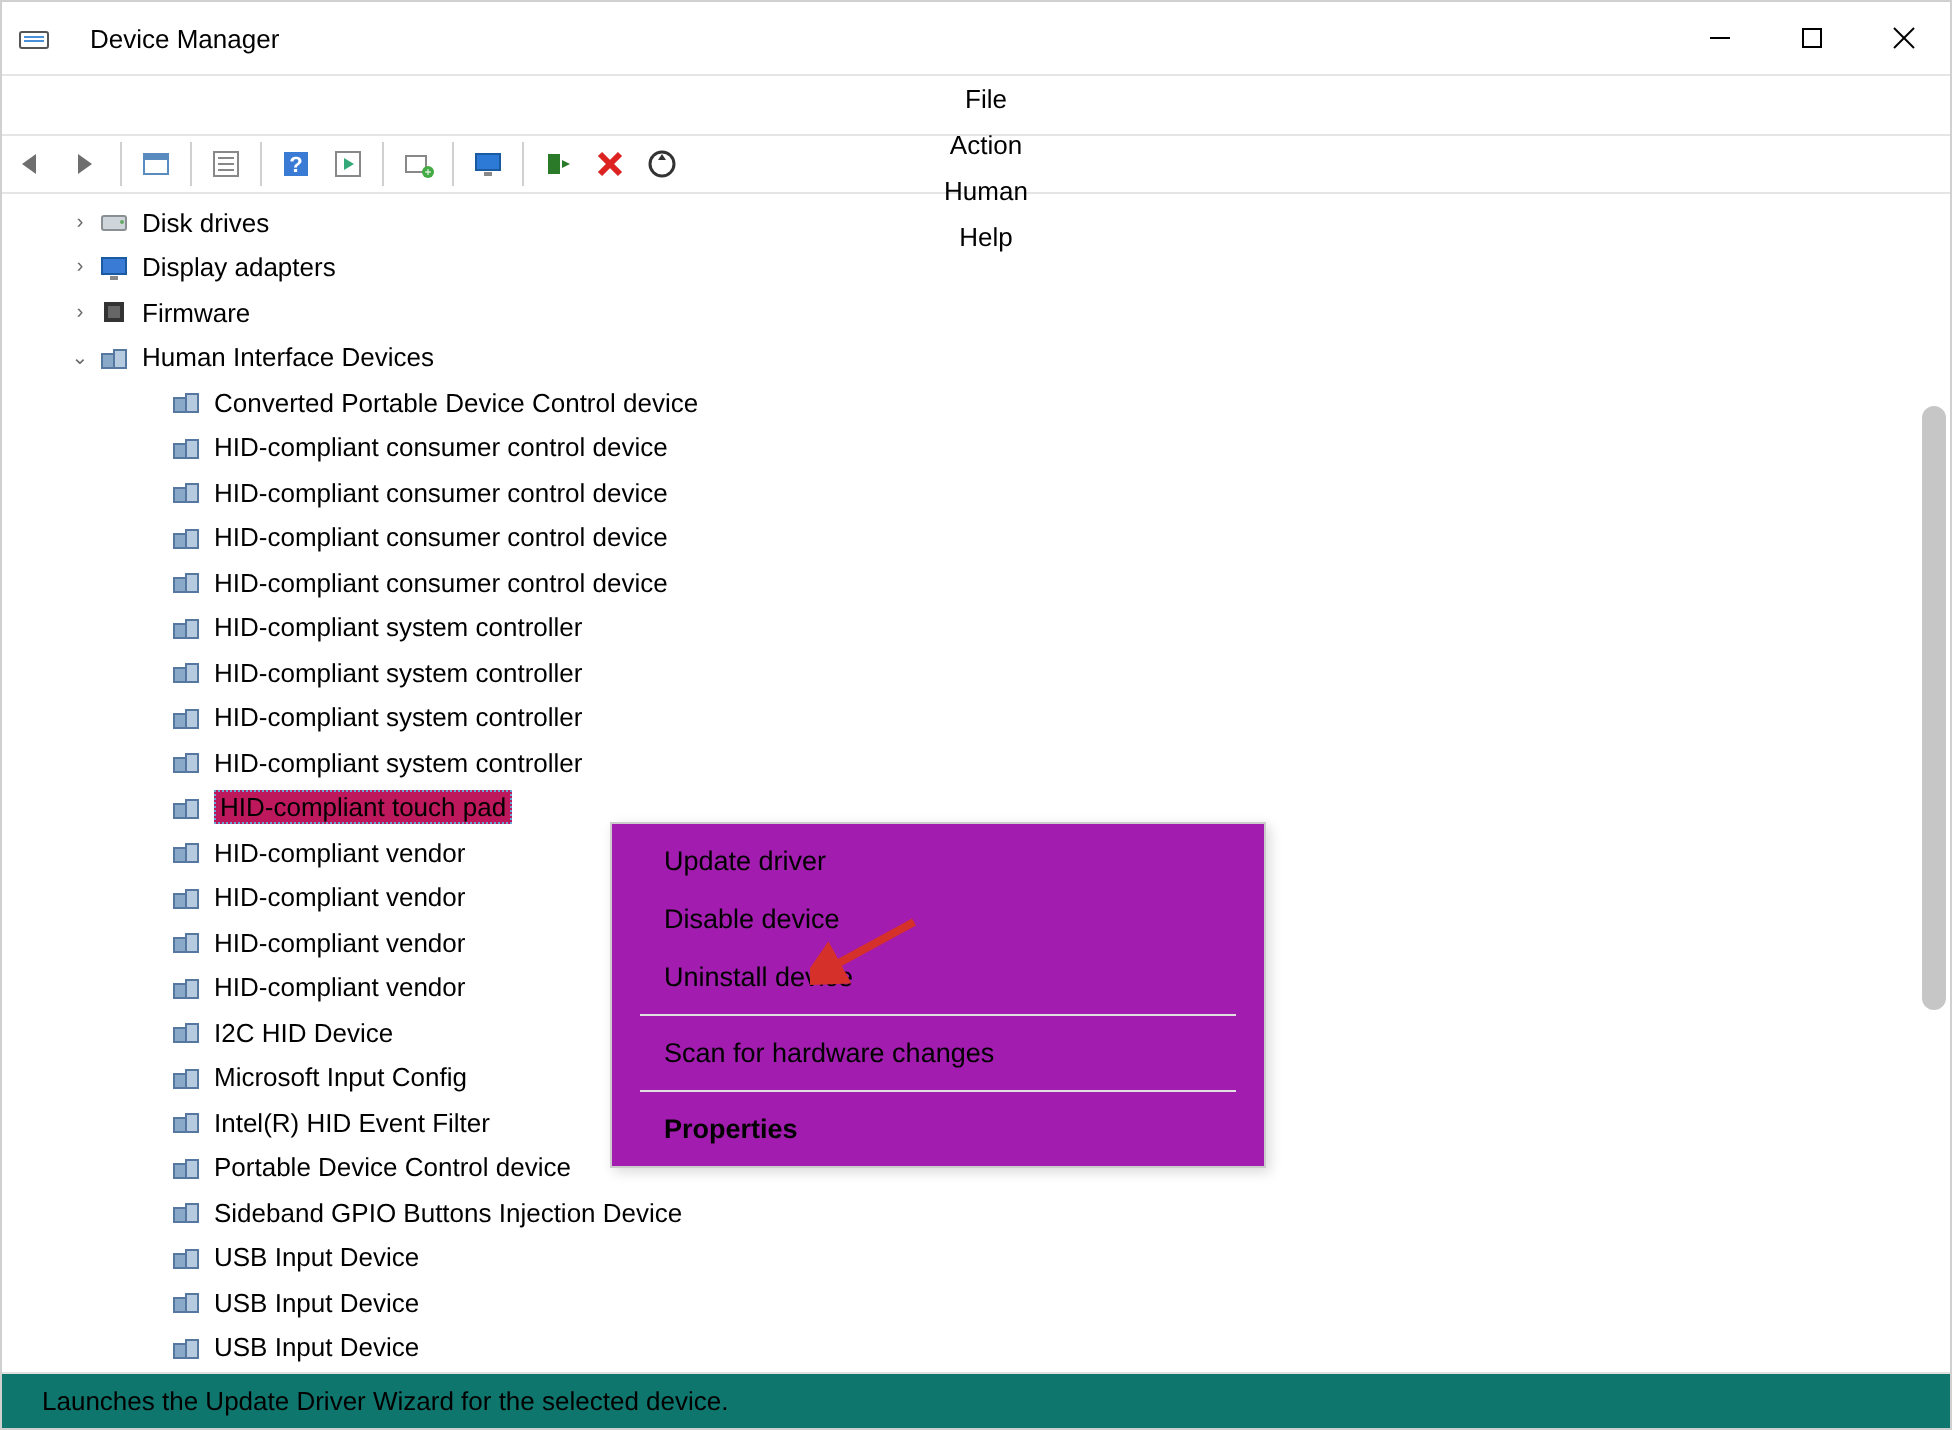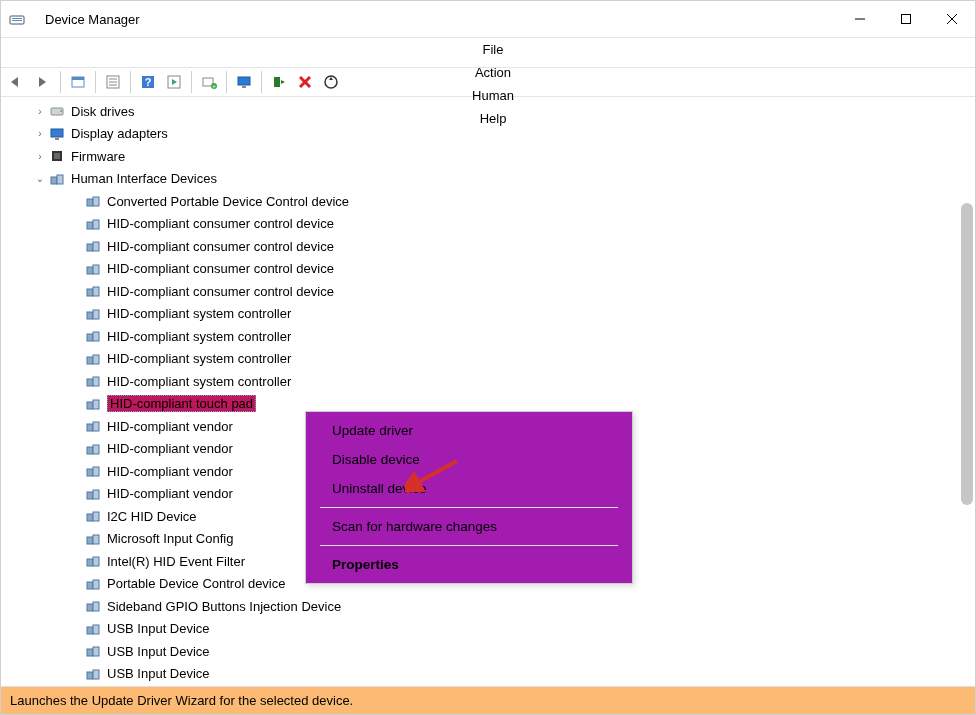--- a/index.html
+++ b/index.html
@@ -33,21 +33,21 @@
   
   .ctx { position:absolute; left:272px; top:410px; width:328px; background:#a21caf; border:1px solid #ccc; box-shadow:2px 2px 6px rgba(0,0,0,0.15); padding:4px 0;margin-left:32px; }
   .ctx-item { padding:7px 26px; font-size:13.5px; }
   .ctx-sep { height:1px; background:#e0e0e0; margin:4px 14px; }
   .ctx-item.bold { font-weight:bold; }
   
   .arrow { position:absolute; left:404px; top:454px; pointer-events:none; }
   
   .scrollbar { position:absolute; right:2px; top:105px; width:12px; height:302px; background:#c6c6c6; border-radius:6px; }
   
-  .statusbar { position:absolute; left:0; right:0; bottom:0; height:28px; border-top:1px solid #e0e0e0; font-size:13px; display:flex; align-items:center; padding-left:9px; background:#fdba74; }
+  .statusbar { position:absolute; left:0; right:0; bottom:0; height:28px; border-top:1px solid #e0e0e0; font-size:13px; display:flex; align-items:center; padding-left:20px; background:#0f766e; }
 </style>
 </head>
 <body>
 
 <div class="titlebar">
   <span class="app-icon">
     <svg width="16" height="16">
         <rect x="1" y="5" width="14" height="8" rx="1" fill="#fff" stroke="#555"></rect>
         <rect x="3" y="7" width="10" height="1" fill="#4a90d9"></rect>
         <rect x="3" y="9" width="10" height="1" fill="#4a90d9"></rect>

